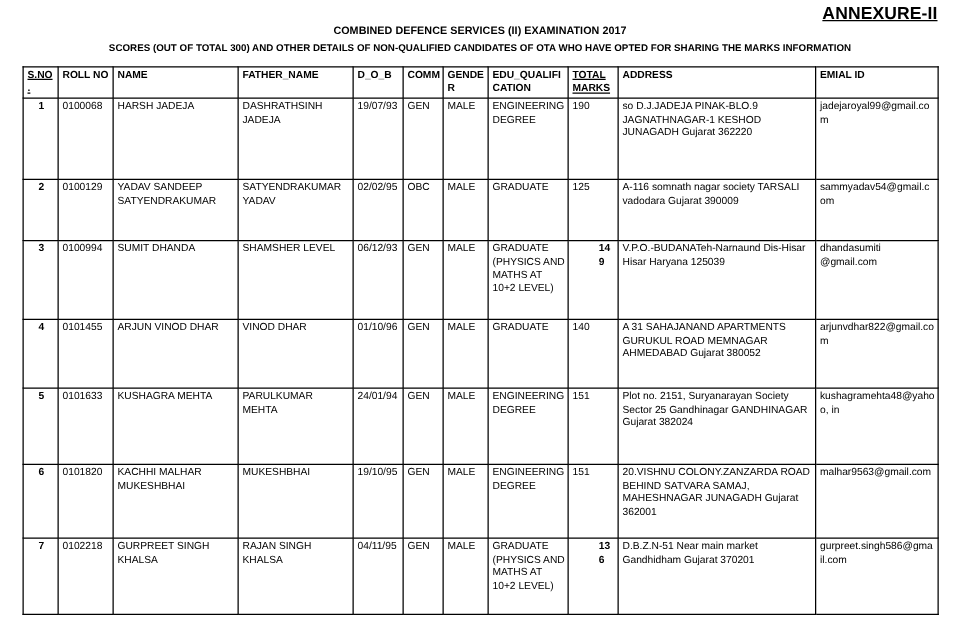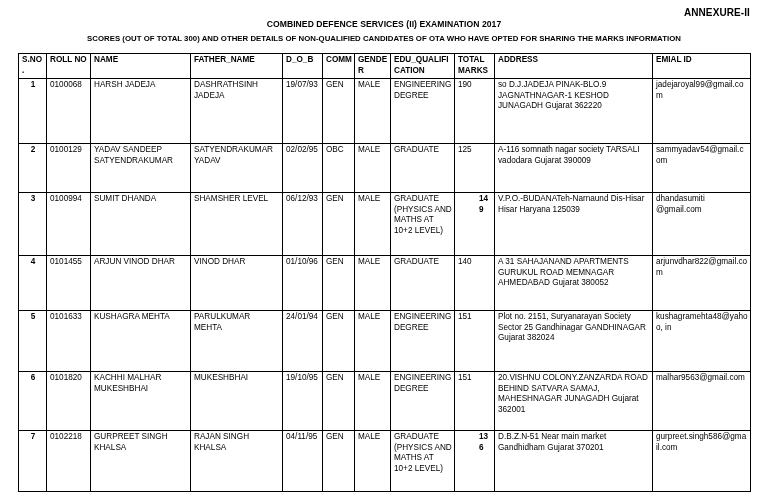--- a/index.html
+++ b/index.html
@@ -19,22 +19,23 @@
     width: 768px;
     height: 497px;
     box-sizing: border-box;
   }
   .annexure-row {
     text-align: right;
     padding: 2px 18px 0 0;
     height: 14px;
   }
   .annexure {
-    font-size: 10px;
-    font-weight: bold;
+    font-size: 14px;
+    font-weight: bold;
+    text-decoration: underline;
     letter-spacing: 0.1px;
   }
   .title-block {
     text-align: center;
     padding: 2px 14px 0 14px;
   }
   .title-main {
     font-size: 8.6px;
     font-weight: bold;
     letter-spacing: 0.05px;
@@ -64,21 +65,21 @@
     font-size: 8.2px;
     line-height: 10.5px;
     word-wrap: break-word;
     overflow-wrap: break-word;
   }
   table.candidates th {
     font-weight: bold;
     text-align: left;
     height: 22px;
   }
-  th.c-sno, th.c-total { text-align: center; }
+  th.c-sno, th.c-total { text-align: center; text-decoration: underline; }
   td.c-sno {
     text-align: center;
     font-weight: bold;
   }
   td.c-total {
   }
   td.c-total.bold { font-weight: bold; padding-left: 24px; }
   
   col.w-sno     { width: 28px; }
   col.w-roll    { width: 44px; }

